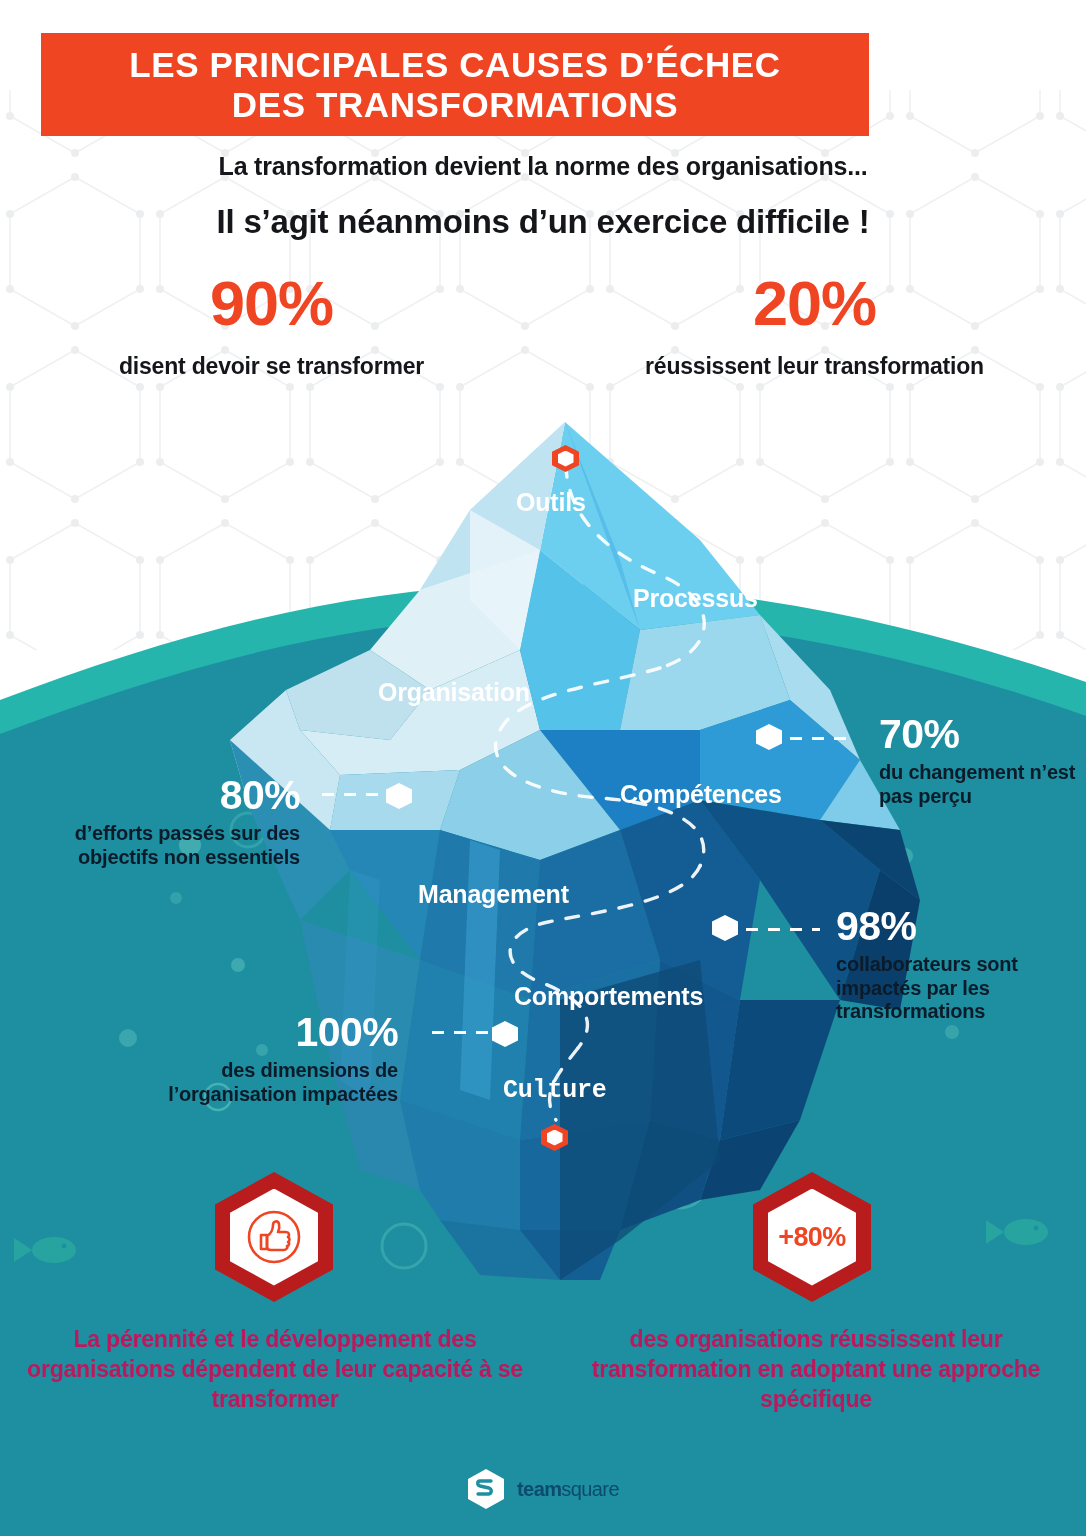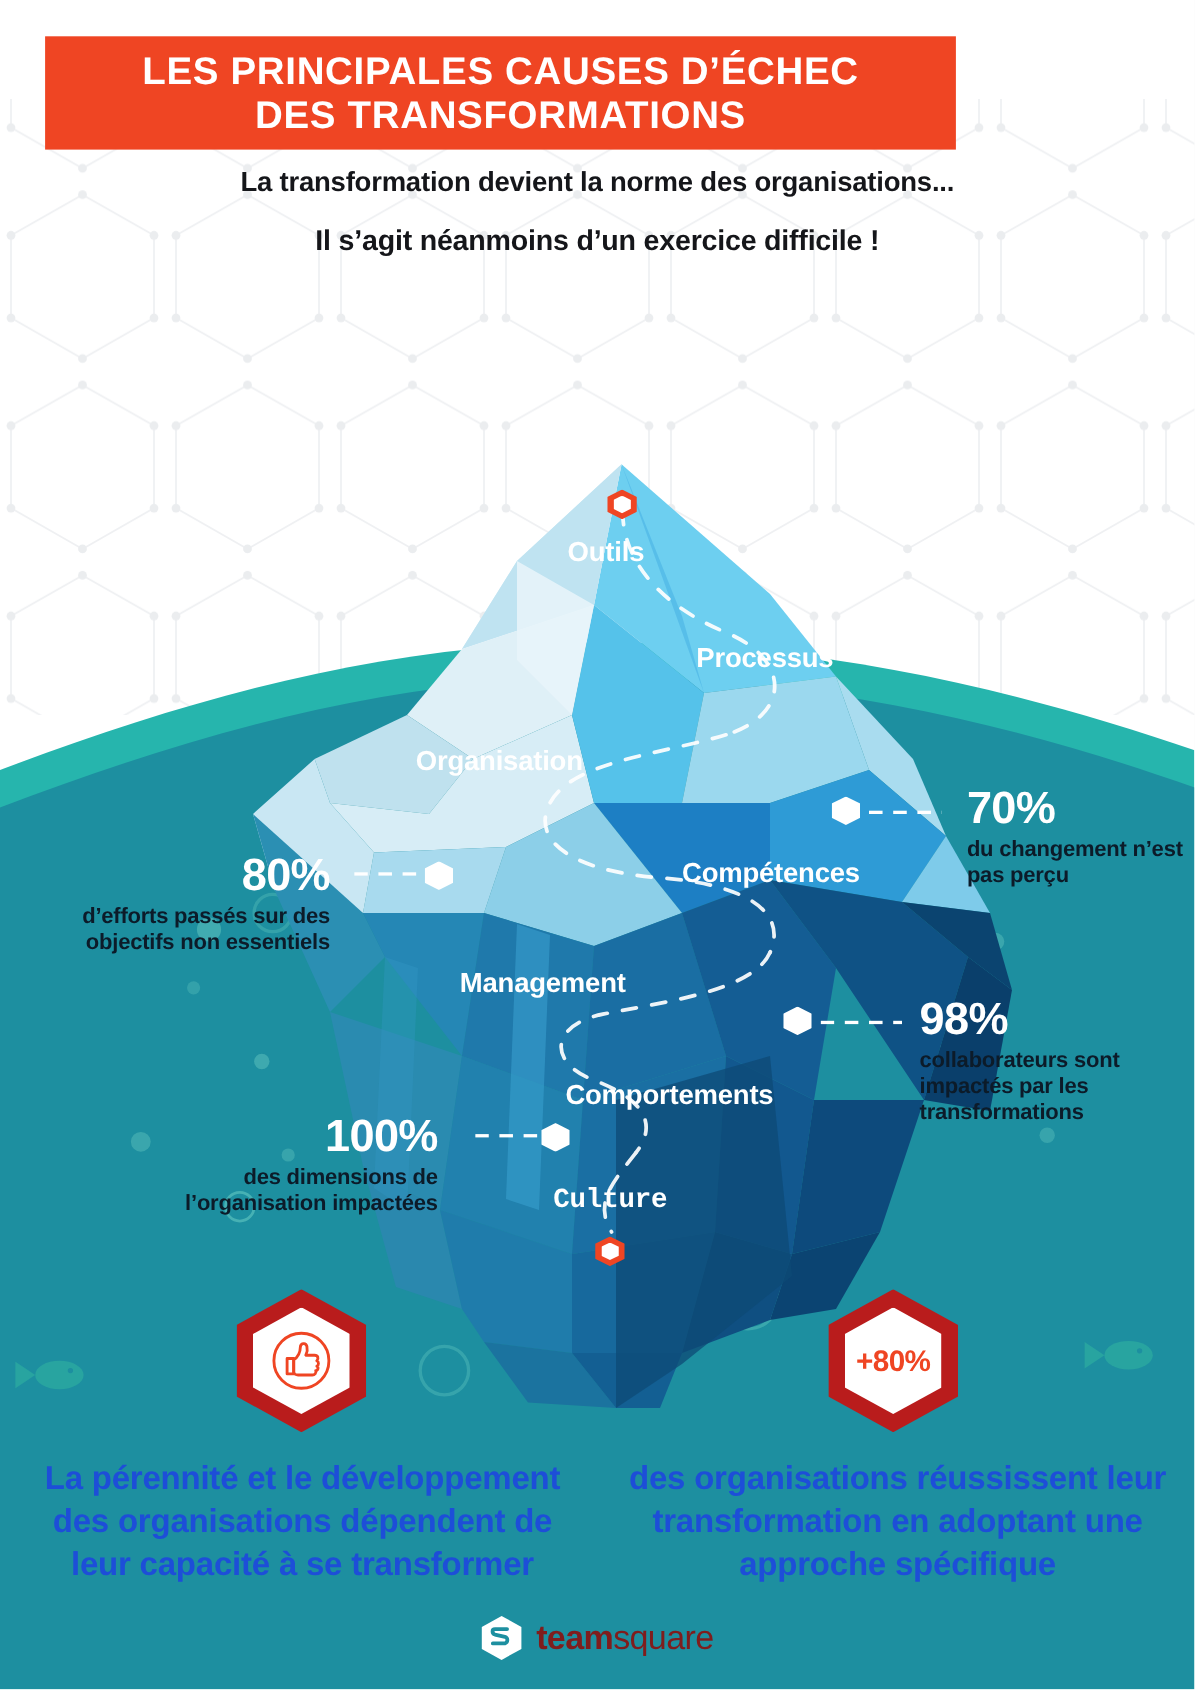--- a/index.html
+++ b/index.html
@@ -31,21 +31,21 @@
     font-size:35px;line-height:1.12;font-weight:bold;
     letter-spacing:.6px;
   }
   .title-line{display:block;}
 
   .subtitle{
     position:absolute;left:0;top:152px;width:1086px;text-align:center;z-index:20;
     color:#15161a;font-weight:bold;
   }
   .sub1{font-size:25px;letter-spacing:-.2px;}
-  .sub2{font-size:26px;margin-top:22px;letter-spacing:-.2px;}
+  .sub2{font-size:33px;margin-top:22px;letter-spacing:-.2px;}
 
   
   .topstats{position:absolute;left:0;top:272px;width:1086px;z-index:20;display:flex;}
   .topstat{flex:1;text-align:center;}
   .topstat .num{
     color:#ef4523;font-size:63px;font-weight:bold;line-height:1;letter-spacing:-1px;
   }
   .topstat .cap{
     margin-top:18px;color:#15161a;font-size:23px;font-weight:bold;letter-spacing:-.2px;
   }
@@ -94,28 +94,28 @@
   }
   .badge .inner{
     width:88px;height:97px;background:#fff;
     clip-path:polygon(50% 0%,100% 25%,100% 75%,50% 100%,0% 75%,0% 25%);
     display:flex;align-items:center;justify-content:center;
   }
   .badge .pct{color:#ef4523;font-size:27px;font-weight:bold;letter-spacing:-.6px;}
 
   
   .bottomtext{
-    position:absolute;z-index:18;color:#1d4ed8;font-weight:bold;font-size:30px;
+    position:absolute;z-index:18;color:#be185d;font-weight:bold;font-size:23px;
     line-height:1.3;text-align:center;letter-spacing:-.2px;
   }
 
   
   .logo{position:absolute;z-index:20;left:0;top:1468px;width:1086px;
         display:flex;align-items:center;justify-content:center;gap:12px;}
-  .logo .word{color:#7f1d1d;font-size:31px;letter-spacing:-.6px;}
+  .logo .word{color:#0c4a6e;font-size:20px;letter-spacing:-.6px;}
   .logo .word b{font-weight:bold;}
   .logo .word span{font-weight:normal;}
 </style>
 </head>
 <body>
 
 <div id="poster">
 
   <svg class="hexmesh" viewBox="0 0 1086 700">
     <defs>
@@ -237,20 +237,30 @@
       <span class="title-line">LES PRINCIPALES CAUSES D’ÉCHEC</span>
       <span class="title-line">DES TRANSFORMATIONS</span>
     </h1>
   </div>
 
   <div class="subtitle">
     <div class="sub1">La transformation devient la norme des organisations...</div>
     <div class="sub2">Il s’agit néanmoins d’un exercice difficile !</div>
   </div>
 
+  <div class="topstats">
+    <div class="topstat">
+      <div class="num">90%</div>
+      <div class="cap">disent devoir se transformer</div>
+    </div>
+    <div class="topstat">
+      <div class="num">20%</div>
+      <div class="cap">réussissent leur transformation</div>
+    </div>
+  </div>
 
   <div class="berg-label" style="left:516px;top:488px;">Outils</div>
   <div class="berg-label" style="left:633px;top:584px;">Processus</div>
   <div class="berg-label" style="left:378px;top:678px;">Organisation</div>
   <div class="berg-label" style="left:620px;top:780px;">Compétences</div>
   <div class="berg-label" style="left:418px;top:880px;">Management</div>
   <div class="berg-label" style="left:514px;top:982px;">Comportements</div>
   <div class="berg-label" style="left:503px;top:1076px;font-family:Liberation Mono, monospace;">Culture</div>
 
   <div class="hex-marker" style="left:552px;top:445px;">

